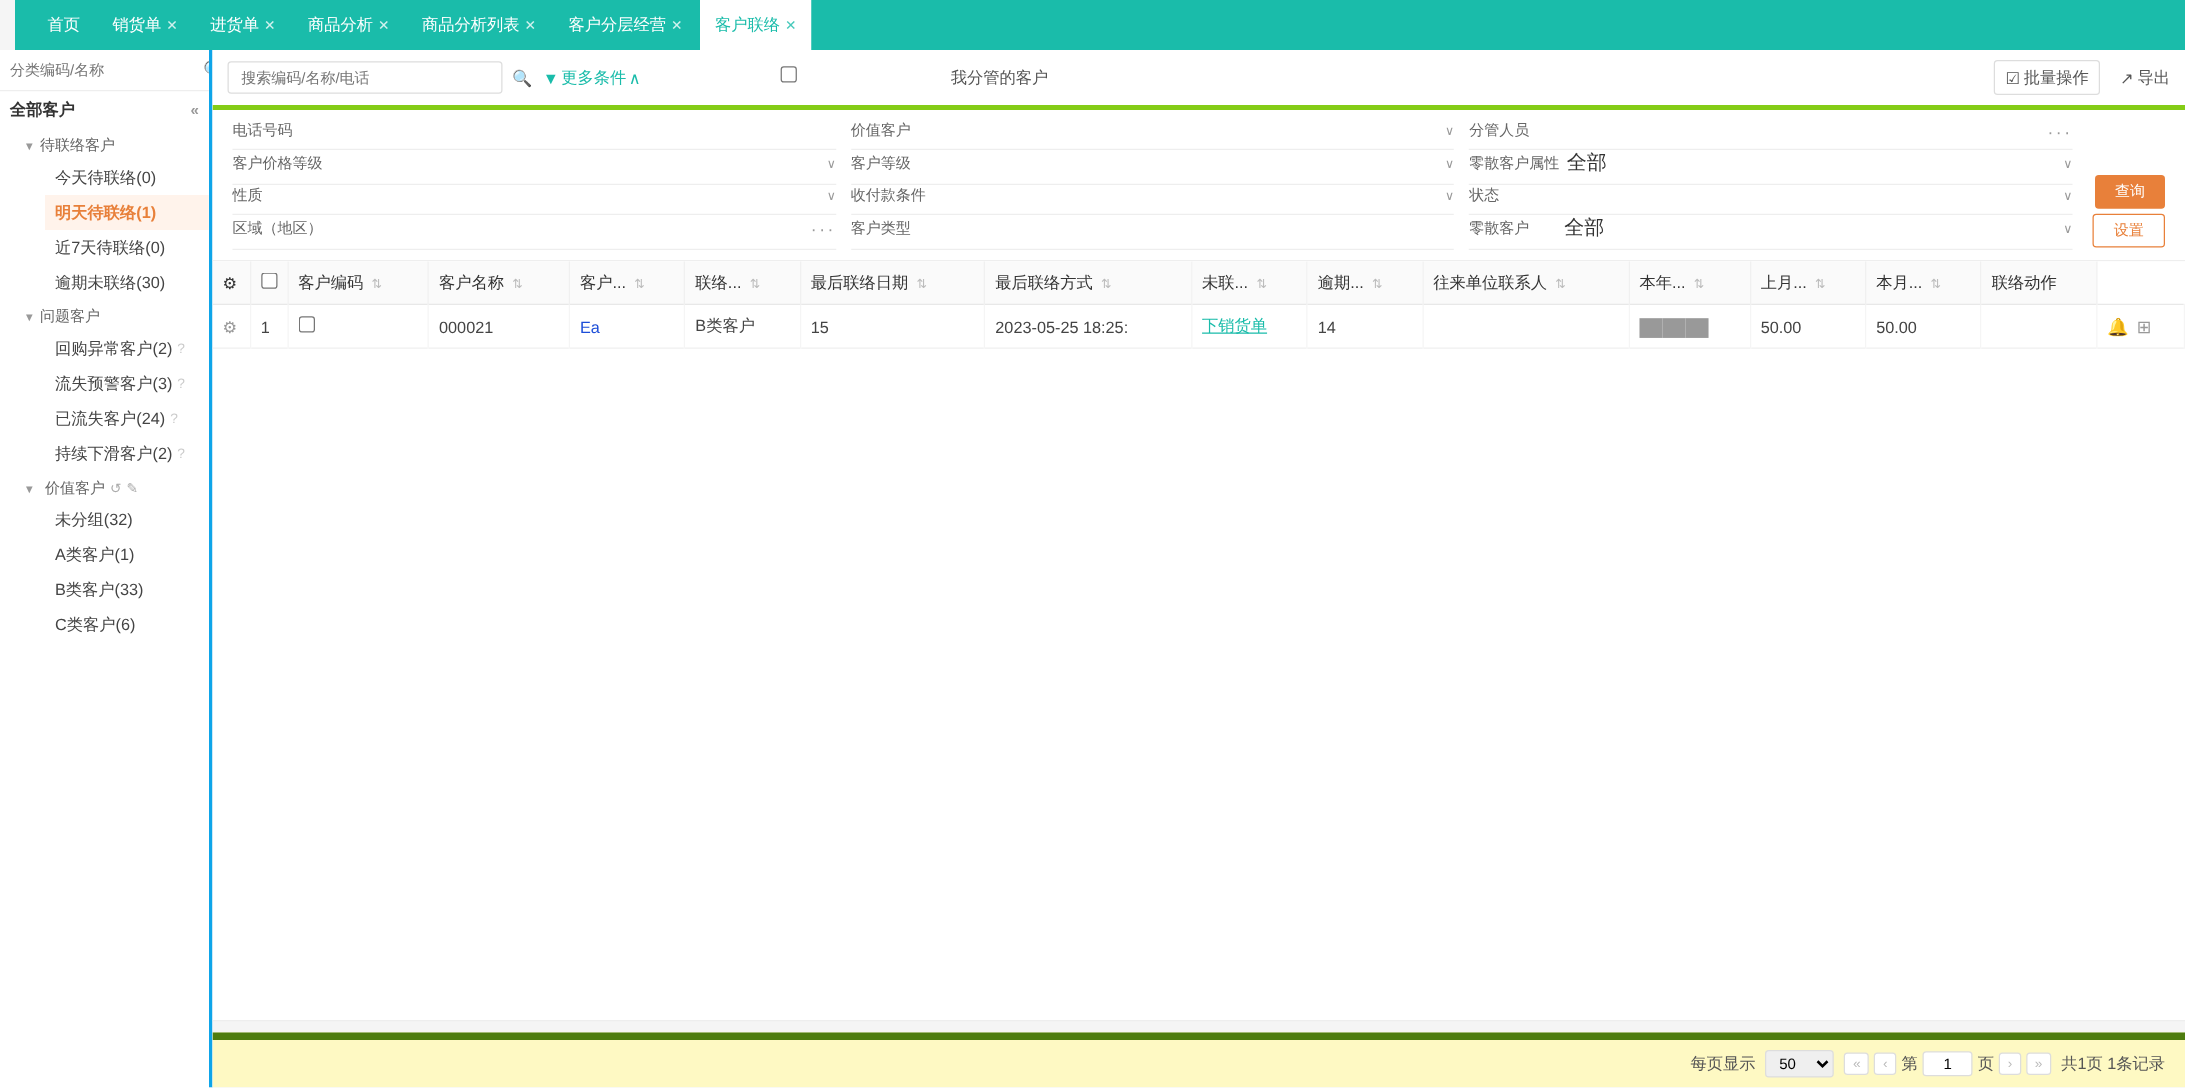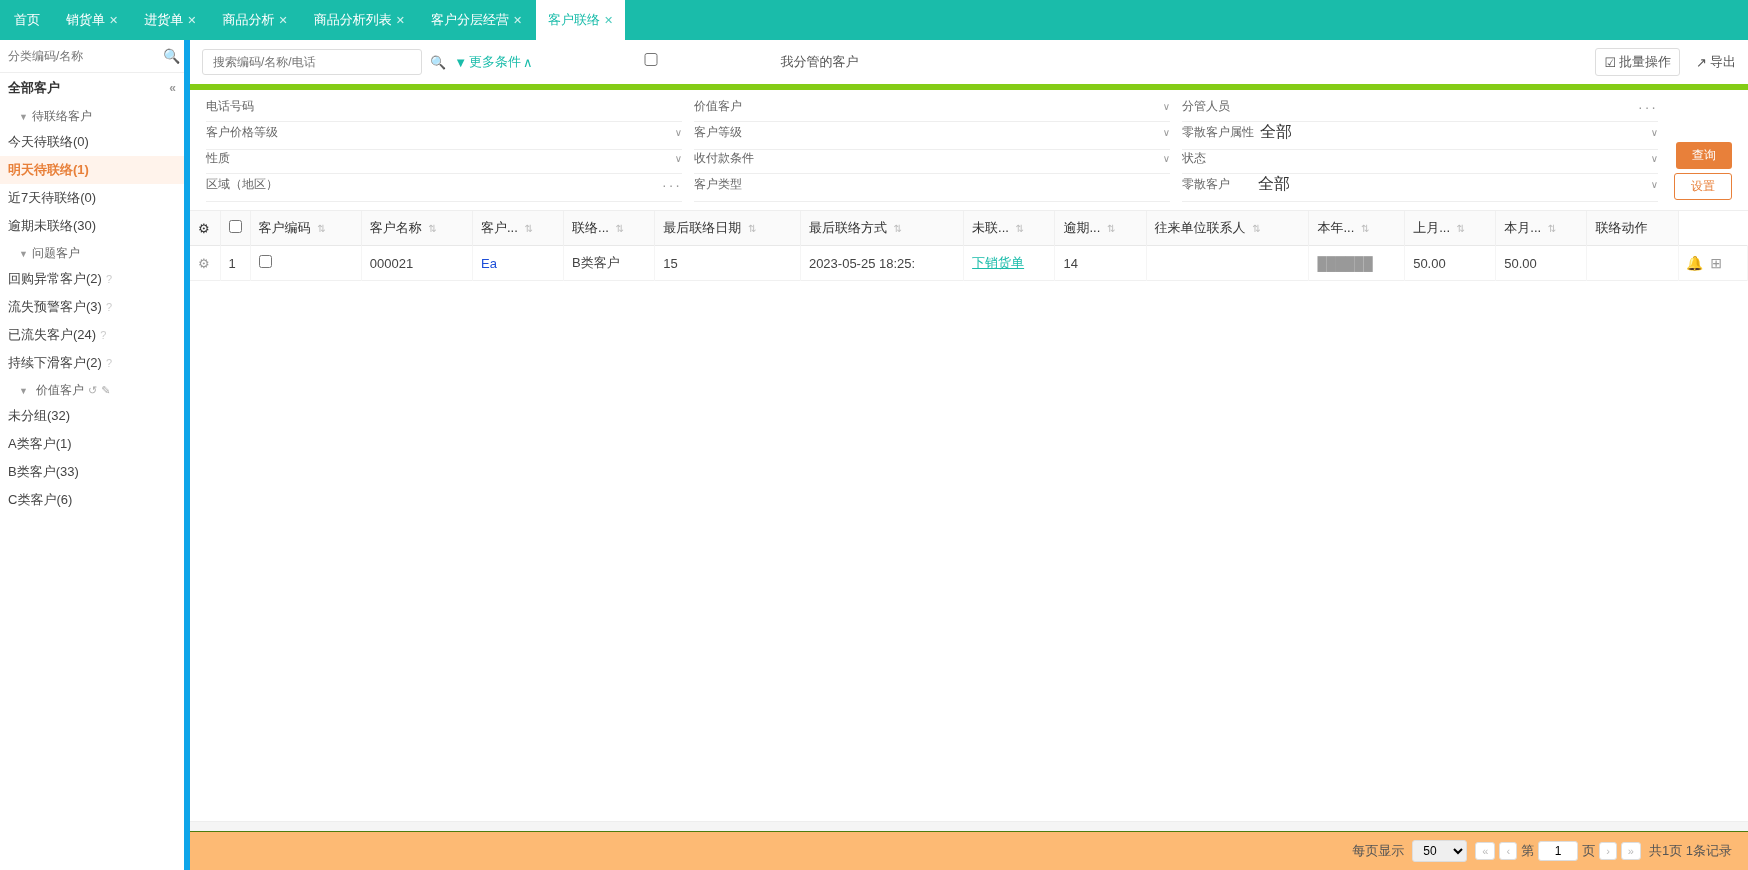--- a/index.html
+++ b/index.html
@@ -4,22 +4,23 @@
   <style>
     * { box-sizing: border-box; margin: 0; padding: 0; font-family: 'Microsoft YaHei', Arial, sans-serif; font-size: 13px; }
     body { background: #f5f5f5; overflow: hidden; }
 
     
     .top-nav {
       background: #1abcaa;
       height: 40px;
       display: flex;
       align-items: center;
-      padding: 0 2px;
+      padding: 0 14px;
       gap: 2px;
+      margin-left: 12px;
     }
     .top-nav .nav-item {
       color: #fff;
       padding: 0 12px;
       height: 40px;
       display: flex;
       align-items: center;
       cursor: pointer;
       font-size: 13px;
       white-space: nowrap;
@@ -28,23 +29,23 @@
     .nav-close { margin-left: 4px; font-size: 11px; opacity: 0.8; }
 
     
     .main-layout {
       display: flex;
       height: calc(100vh - 40px);
     }
 
     
     .sidebar {
-      width: 190px;
+      width: 170px;
       background: #fff;
-      border-right: 6px solid #0ea5e9;
+      border-right: 3px solid #0ea5e9;
       overflow-y: auto;
       flex-shrink: 0;
     }
     .sidebar-search {
       display: flex;
       align-items: center;
       padding: 8px;
       border-bottom: 1px solid #eee;
     }
     .sidebar-search input {
@@ -85,41 +86,42 @@
     }
 
     .sidebar-item {
       padding: 5px 8px 5px 8px;
       font-size: 12px;
       color: #444;
       cursor: pointer;
       display: flex;
       align-items: center;
       gap: 4px;
+      margin-left: 36px;
     }
     .sidebar-item.active { background: #fff3eb; color: #e8803a; font-weight: bold; }
     .sidebar-item .hint-icon { color: #ccc; font-size: 11px; }
 
     
     .content-area {
       flex: 1;
       display: flex;
       flex-direction: column;
       overflow: hidden;
       background: #f5f5f5;
     }
 
     
     .toolbar {
       background: #fff;
       padding: 8px 12px;
       display: flex;
       align-items: center;
       gap: 8px;
-      border-bottom: 6px solid #84cc16;
+      border-bottom: 4px solid #84cc16;
     }
     .toolbar input {
       border: 1px solid #ddd;
       border-radius: 3px;
       padding: 5px 10px;
       width: 220px;
       font-size: 12px;
       outline: none;
     }
     .toolbar .filter-btn {
@@ -234,22 +236,22 @@
     }
     .link-text { color: #1abcaa; text-decoration: underline; cursor: pointer; }
     .row-actions { display: flex; gap: 6px; align-items: center; }
     .row-actions span { color: #999; cursor: pointer; font-size: 14px; }
     .gear-cell { color: #999; cursor: pointer; }
     .th-gear { width: 30px; }
     .th-check { width: 30px; }
 
     
     .table-footer {
-      background: #fdba74;
-      border-top: 1px solid #4d7c0f;
+      background: #fef9c3;
+      border-top: 6px solid #4d7c0f;
       padding: 8px 16px;
       display: flex;
       align-items: center;
       justify-content: flex-end;
       gap: 8px;
       font-size: 12px;
       color: #555;
     }
     .table-footer select {
       border: 1px solid #ddd;

